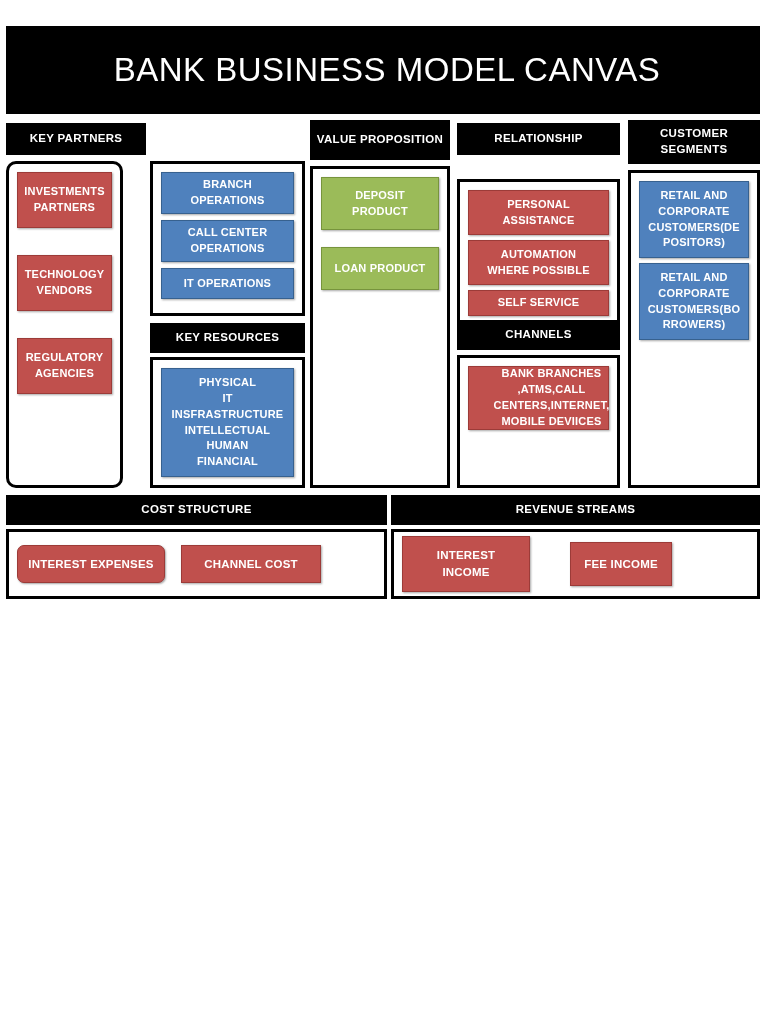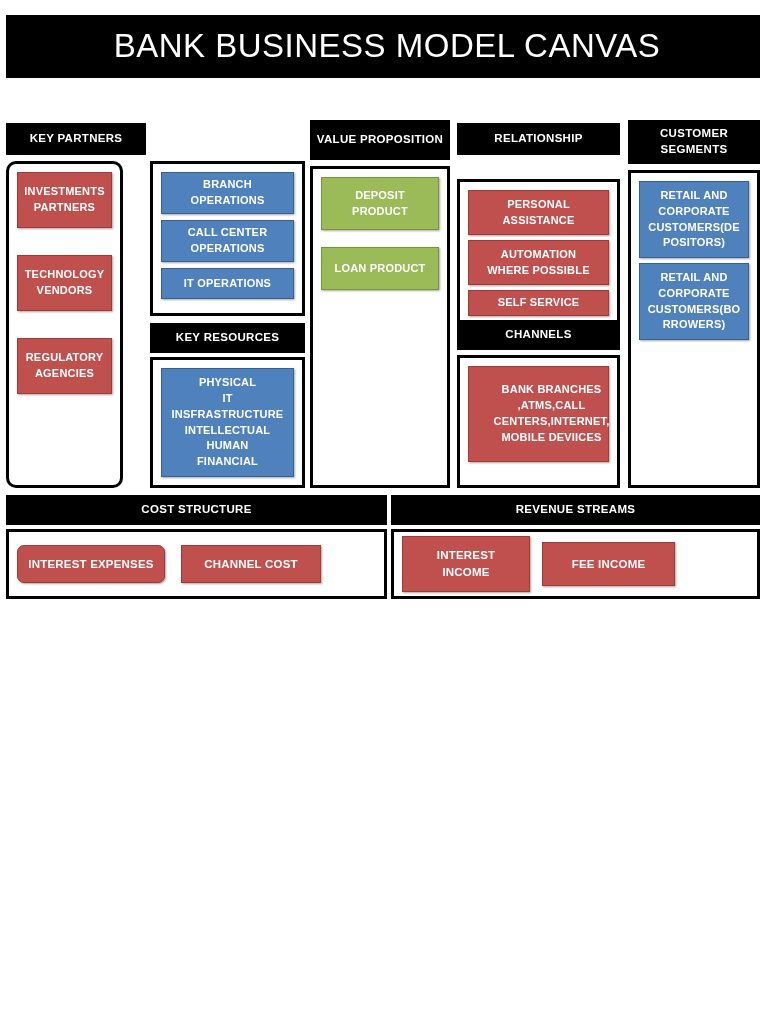--- a/index.html
+++ b/index.html
@@ -20,23 +20,23 @@
     left: 0;
     top: 0;
     width: 768px;
     height: 1024px;
   }
 
   
   .title-banner {
     position: absolute;
     left: 6px;
-    top: 15px;
+    top: 26px;
     width: 754px;
-    height: 63px;
+    height: 88px;
     background: #000000;
     display: flex;
     align-items: center;
     justify-content: center;
     box-sizing: border-box;
     padding-left: 8px;
   }
   .title-banner .title-text {
     color: #ffffff;
     font-size: 33px;
@@ -126,33 +126,33 @@
   #vp-panel .card.vp2 { height: 43px; }
   #vp-panel .gap { height: 17px; }
 
   
   #rel-panel .card { width: 100%; }
   #rel-panel .card.two-line { height: 45px; }
   #rel-panel .card.one-line { height: 26px; }
   #rel-panel .spacer { height: 5px; }
 
   
-  #ch-panel .card { width: 100%; height: 96px; padding-left: 32px; }
+  #ch-panel .card { width: 100%; height: 64px; padding-left: 32px; }
 
   
   #cs-panel .card { width: 100%; height: 77px; }
   #cs-panel .spacer { height: 5px; }
 
   
   .bottom-panel { display: flex; align-items: center; gap: 16px; }
   .bottom-panel .card { font-size: 11.5px; }
   #cost-panel .card.c1 { width: 148px; height: 38px; border-radius: 7px; }
   #cost-panel .card.c2 { width: 140px; height: 38px; }
   #rev-panel .card.r1 { width: 128px; height: 56px; }
-  #rev-panel .card.r2 { width: 133px; height: 44px; }
+  #rev-panel .card.r2 { width: 102px; height: 44px; margin-left: 28px; }
 </style>
 </head>
 <body>
 
 <div class="canvas-root">
 
   <div class="title-banner">
     <span class="title-text">BANK BUSINESS MODEL CANVAS</span>
   </div>
 

